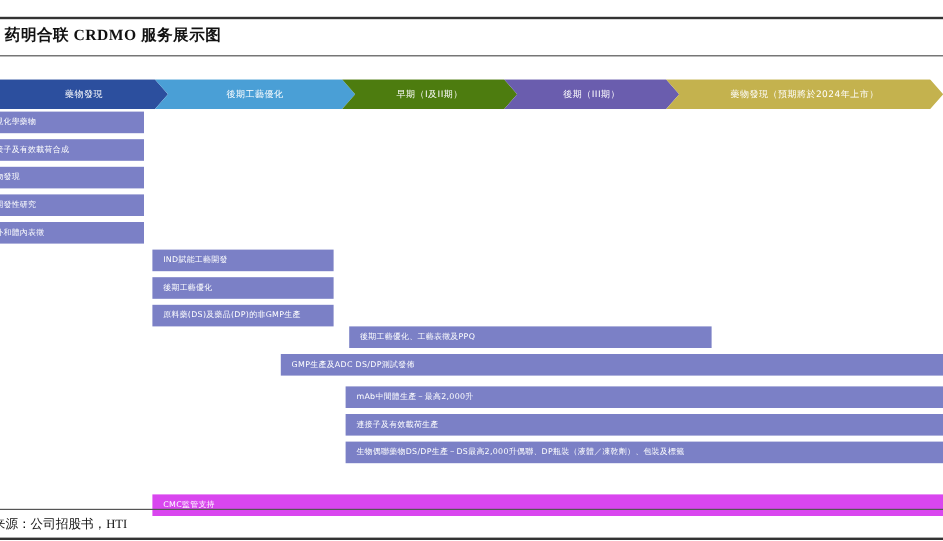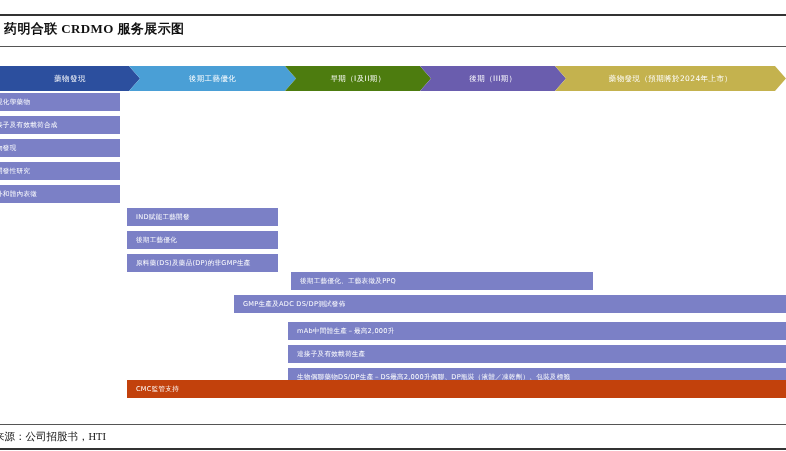--- a/index.html
+++ b/index.html
@@ -125,21 +125,21 @@
       </div>
       <div class="bar" style="left: 288px; top: 322px; width: 564px; background: rgb(123, 128, 198);">
         <span>mAb中間體生產－最高2,000升</span>
       </div>
       <div class="bar" style="left: 288px; top: 345px; width: 602px; background: rgb(123, 128, 198); text-align: right;">
         <span>連接子及有效載荷生產</span>
       </div>
       <div class="bar" style="left: 288px; top: 368px; width: 498px; background: rgb(123, 128, 198);">
         <span>生物偶聯藥物DS/DP生產－DS最高2,000升偶聯、DP瓶裝（液體／凍乾劑）、包裝及標籤</span>
       </div>
-      <div class="bar" style="left: 127px; top: 380px; width: 659px; background: #c2410c;">
+      <div class="bar" style="left: 127px; top: 412px; width: 659px; background: #d946ef;">
         <span>CMC監管支持</span>
       </div>
     </div>
 
   <div class="rule thin" id="footer-rule-top"></div>
   <div id="source-note">来源：公司招股书，HTI</div>
   <div class="rule" id="footer-rule-bottom"></div>
 
 </div>
 

